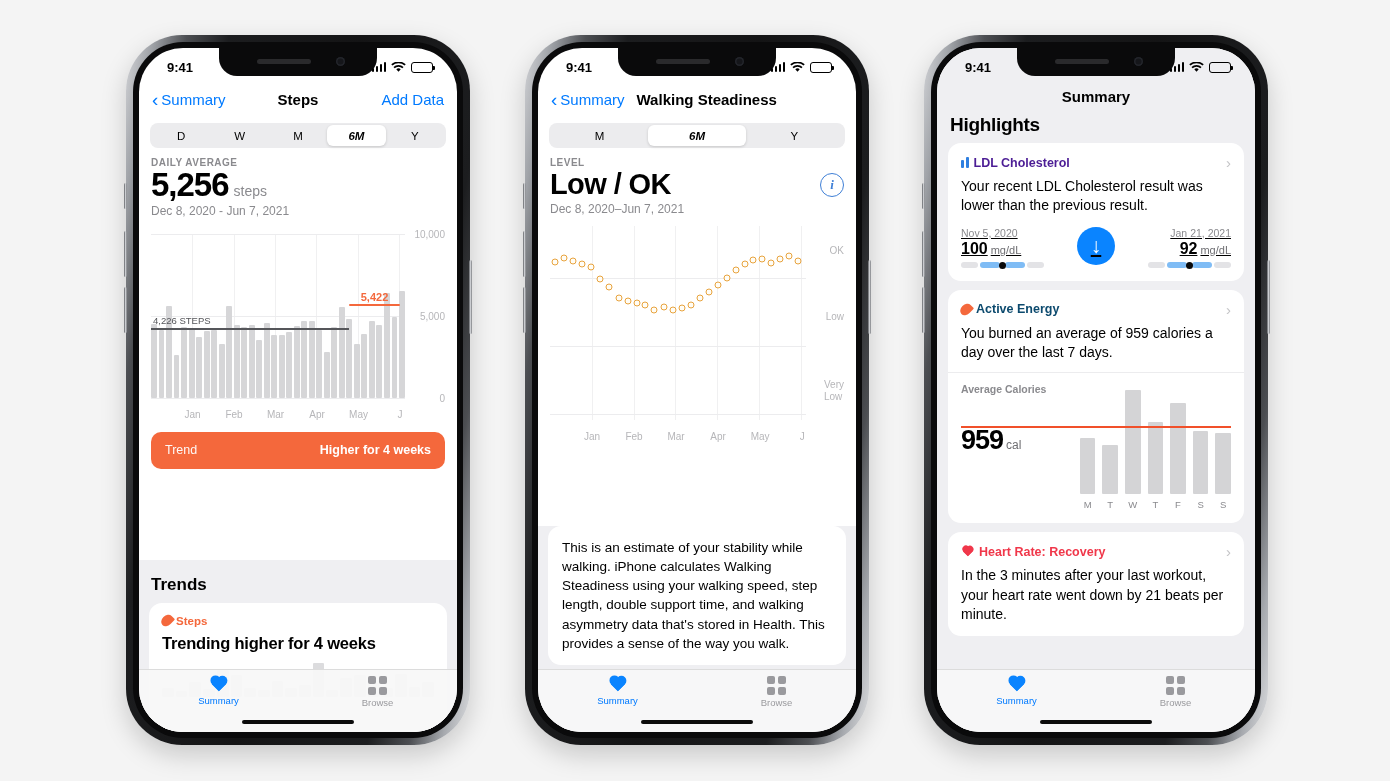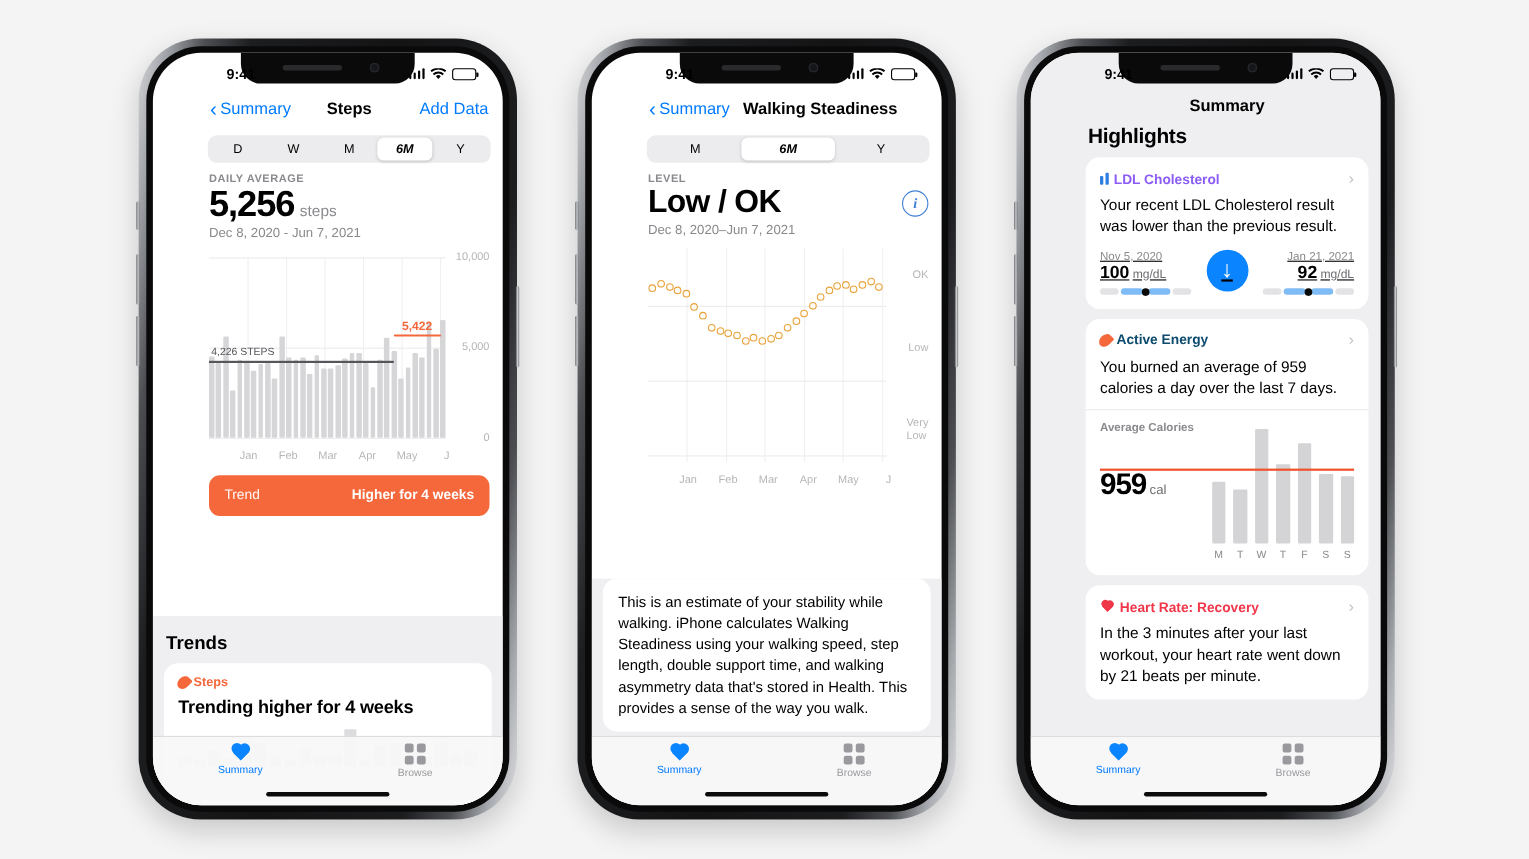--- a/index.html
+++ b/index.html
@@ -15,21 +15,21 @@
   .phone{position:absolute;width:344px;height:710px;}
   .phone .outer{
     position:absolute;inset:0;border-radius:56px;
     background:linear-gradient(100deg,#d9dadd 0%,#9fa2a7 6%,#4c4e52 13%,#1c1d1f 22%,#141415 50%,#1c1d1f 78%,#4c4e52 87%,#a6a9ae 94%,#e2e3e5 100%);
     box-shadow:0 10px 26px rgba(0,0,0,.18);
   }
   .phone .bezel{
     position:absolute;inset:7px;border-radius:50px;background:#0a0a0b;
   }
   .phone .screen{
-    position:absolute;inset:13px;border-radius:44px;overflow:hidden;background:#fff;padding-left:39px;
+    position:absolute;inset:13px;border-radius:44px;overflow:hidden;background:#fff;
   }
   .sidebtn{position:absolute;background:linear-gradient(90deg,#5a5c60,#cbcdd1,#7b7d81);border-radius:2px;}
   .sb-left{left:-2px;width:3px;}
   .sb-right{right:-2px;width:3px;}
 
   
   .notch{
     position:absolute;top:0;left:50%;transform:translateX(-50%);
     width:158px;height:28px;background:#0a0a0b;
     border-bottom-left-radius:18px;border-bottom-right-radius:18px;z-index:40;
@@ -541,21 +541,21 @@
       <div style="position:relative;z-index:5;">
         <div class="p3title">Summary</div>
         <div class="p3hl">Highlights</div>
 
         <div class="hcard">
           <div class="hrow">
             <span class="ldlicon">
                 <i></i>
                 <i></i>
               </span>
-            <span class="ht" style="color:#8b5cf6;">LDL Cholesterol</span>
+            <span class="ht" style="color:#4c1d95;">LDL Cholesterol</span>
             <span class="chev-r">›</span>
           </div>
           <div class="hdesc">Your recent LDL Cholesterol result was lower than the previous result.</div>
           <div class="cmp">
             <div class="side">
               <div class="d">Nov 5, 2020</div>
               <div class="val">
                 <span class="n">100</span>
                 <span class="u">mg/dL</span>
               </div>

